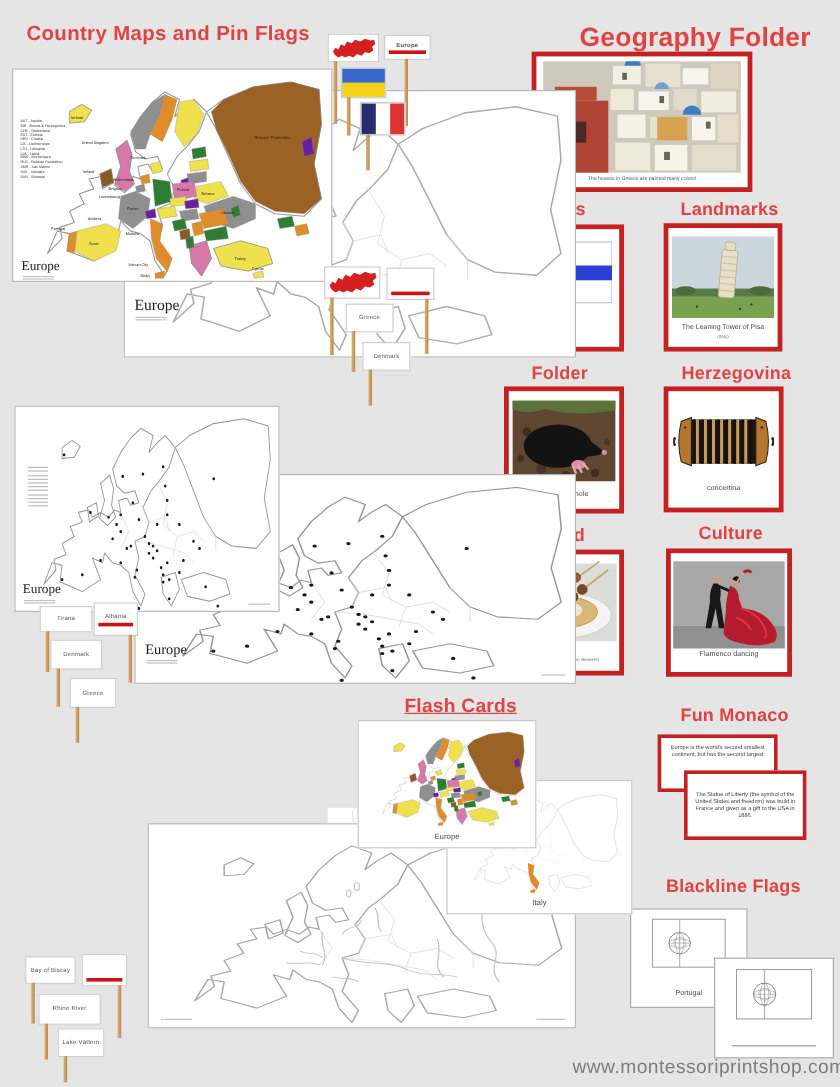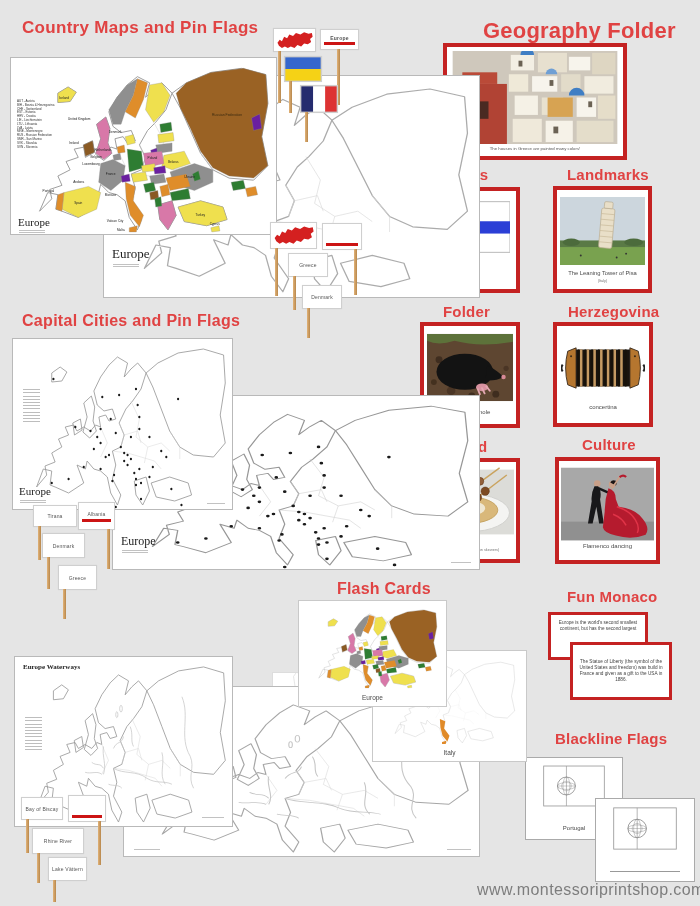--- a/index.html
+++ b/index.html
@@ -280,21 +280,20 @@
         <rect x="43.5" y="5" width="9" height="7" rx="1.5" fill="#e9dfc8" stroke="#b9ac90" stroke-width=".7"></rect>
       </g>
       <circle cx="22" cy="62" r="1" fill="#333"></circle>
         <circle cx="60" cy="64" r="1" fill="#333"></circle>
         <circle cx="70" cy="60" r="1" fill="#333"></circle>
     </svg>
     <div class="cap" style="bottom:13px;font-size:5.8px;">The Leaning Tower of Pisa</div>
     <div class="cap" style="bottom:6px;font-size:3.8px;color:#777;">(Italy)</div>
   </div>
 
-  <div class="h1" style="left:22px;top:312px;font-size:16px;">Capital Cities and Pin Flags</div>
 
   <div class="card-thin" style="left:112px;top:395px;width:368px;height:175px;z-index:1;">
     <svg class="flat" viewBox="0 0 260 170" preserveAspectRatio="none">
       <use href="#eu-coast"></use>
         <use href="#eu-dots"></use>
     </svg>
     <div class="serif-title" style="left:8px;top:138px;font-size:12px;">Europe</div>
     <div class="copylines abs" style="left:9px;top:152px;">
         <i></i>
         <i></i>
@@ -419,21 +418,21 @@
       <circle cx="55" cy="18" r="3.6" fill="#c9a089"></circle>
       <path d="M53,16 q2,-4 6,-2 q2,2 0,5 Z" fill="#1a1414"></path>
       <path d="M55,22 l8,-12" stroke="#c9a089" stroke-width="2" stroke-linecap="round"></path>
       <path d="M51,22 q8,2 8,12 l3,8 q18,2 26,13 q8,10 3,17 q-15,6 -32,1 q-13,-3 -14,-9 l2,-17 q0,-13 4,-25 Z" fill="#b51b2e"></path>
       <path d="M60,42 q14,4 20,14 q5,8 2,14 M56,50 q10,4 14,12" stroke="#e03448" stroke-width="1.6" fill="none"></path>
       <path d="M63,10 q4,-3 7,0" stroke="#b51b2e" stroke-width="2.4" fill="none"></path>
     </svg>
     <div class="cap" style="bottom:11px;font-size:6px;">Flamenco dancing</div>
   </div>
 
-  <div class="h2" style="left:337px;top:580px;font-size:16px;">Flash Cards</div>
+  <div class="h2" style="left:337px;top:580px;font-size:16px;text-decoration:underline;">Flash Cards</div>
 
   <div class="card-thin" style="left:272px;top:672px;width:30px;height:98px;border-color:#ddd;z-index:1;">
     <svg class="flat" viewBox="40 60 60 110" preserveAspectRatio="none" opacity=".4">
         <use href="#eu-coast"></use>
       </svg>
   </div>
 
   <div class="card-thin" style="left:372px;top:650px;width:155px;height:112px;border-color:#c9c9c9;z-index:2;">
     <svg style="margin:6px auto 0;display:block;" width="139" height="88" viewBox="0 0 260 170" preserveAspectRatio="none">
       <g opacity=".45">
@@ -467,41 +466,20 @@
     <svg class="flat" viewBox="0 0 260 170" preserveAspectRatio="none">
       <g opacity=".85">
           <use href="#eu-coast"></use>
         </g>
         <use href="#eu-rivers"></use>
     </svg>
     <div class="abs" style="left:10px;bottom:6px;width:26px;height:1px;background:#c2c2c2;"></div>
     <div class="abs" style="right:8px;bottom:6px;width:24px;height:1px;background:#c2c2c2;"></div>
   </div>
 
-  <div class="card-thin" style="left:14px;top:656px;width:219px;height:171px;z-index:2;">
-    <svg class="flat" viewBox="0 0 260 170" preserveAspectRatio="none">
-      <use href="#eu-coast"></use>
-        <use href="#eu-rivers"></use>
-    </svg>
-    <div class="serif-title" style="left:8px;top:6px;font-size:7px;font-weight:700;">Europe Waterways</div>
-    <div class="legbars abs" style="left:10px;top:58px;">
-        <i></i>
-        <i></i>
-        <i></i>
-        <i></i>
-        <i></i>
-        <i></i>
-        <i></i>
-        <i></i>
-        <i></i>
-        <i></i>
-        <i></i>
-      </div>
-    <div class="abs" style="right:8px;bottom:8px;width:22px;height:1px;background:#c2c2c2;"></div>
-  </div>
 
   <div class="pincard" style="left:21px;top:797px;width:42px;height:23px;z-index:3;">
     <div class="pinlabel">Bay of Biscay</div>
     <div class="stick" style="height:34px;"></div>
   </div>
   <div class="pincard" style="left:68px;top:795px;width:38px;height:27px;align-items:flex-end;z-index:3;">
     <div class="redbar" style="margin-bottom:3px;"></div>
     <div class="stick" style="left:auto;right:4px;height:44px;"></div>
   </div>
   <div class="pincard" style="left:32px;top:828px;width:52px;height:26px;z-index:3;">

